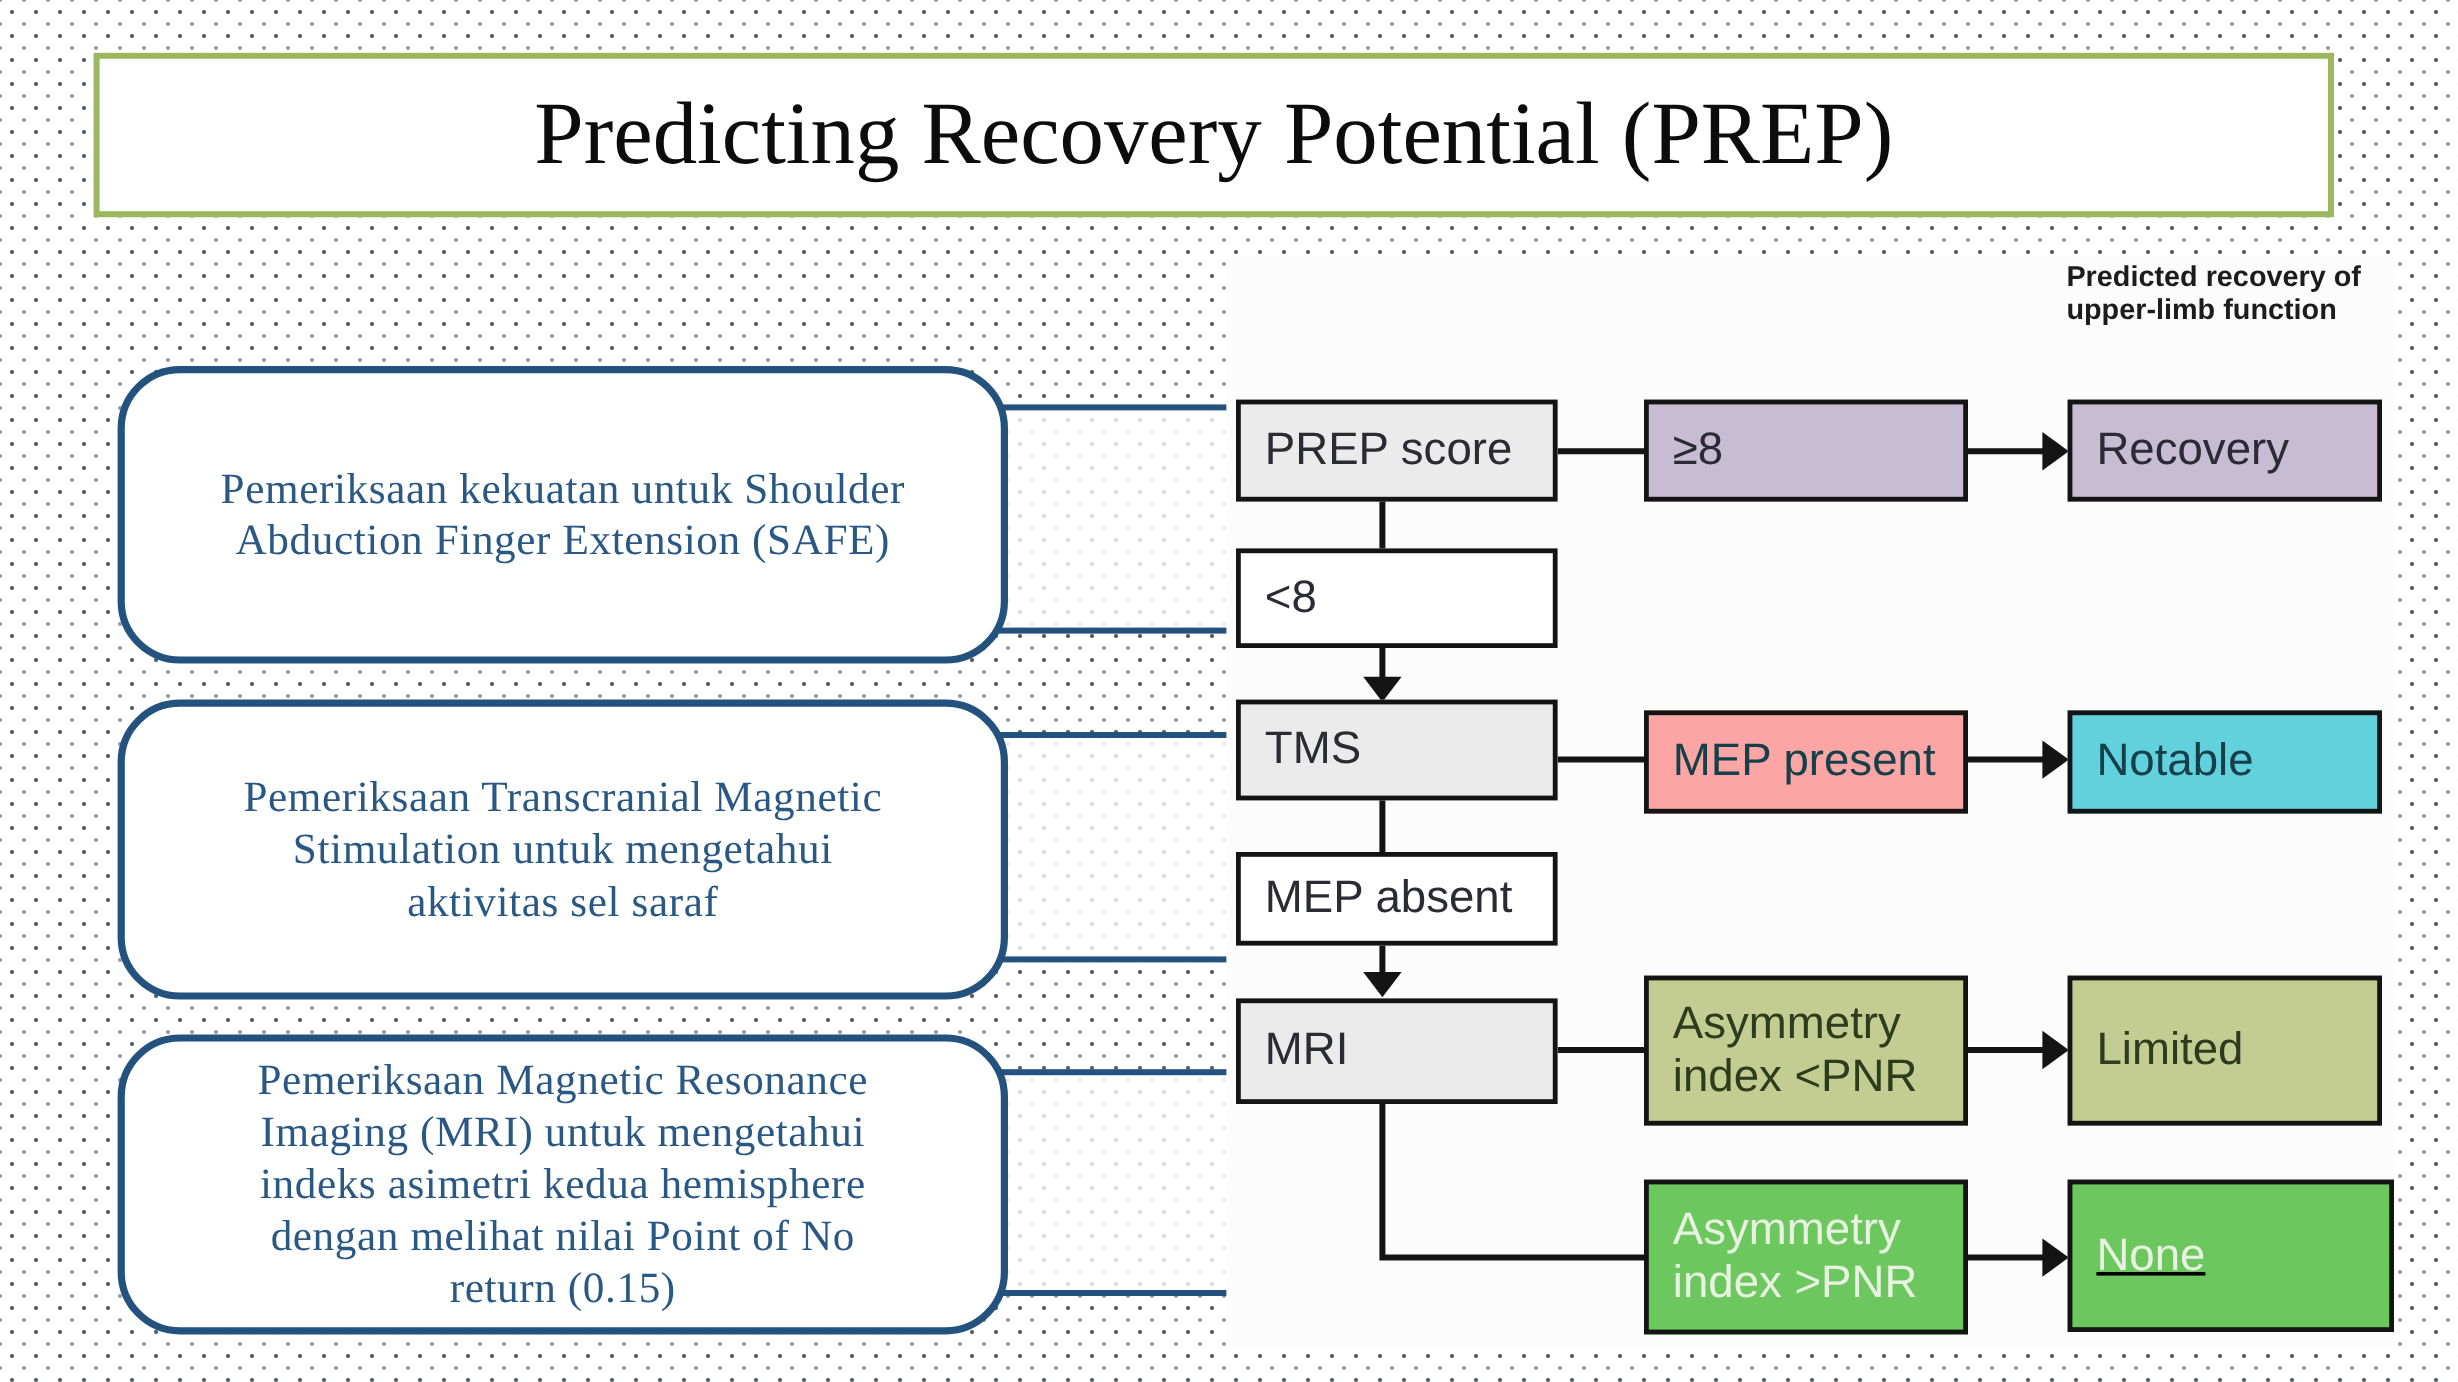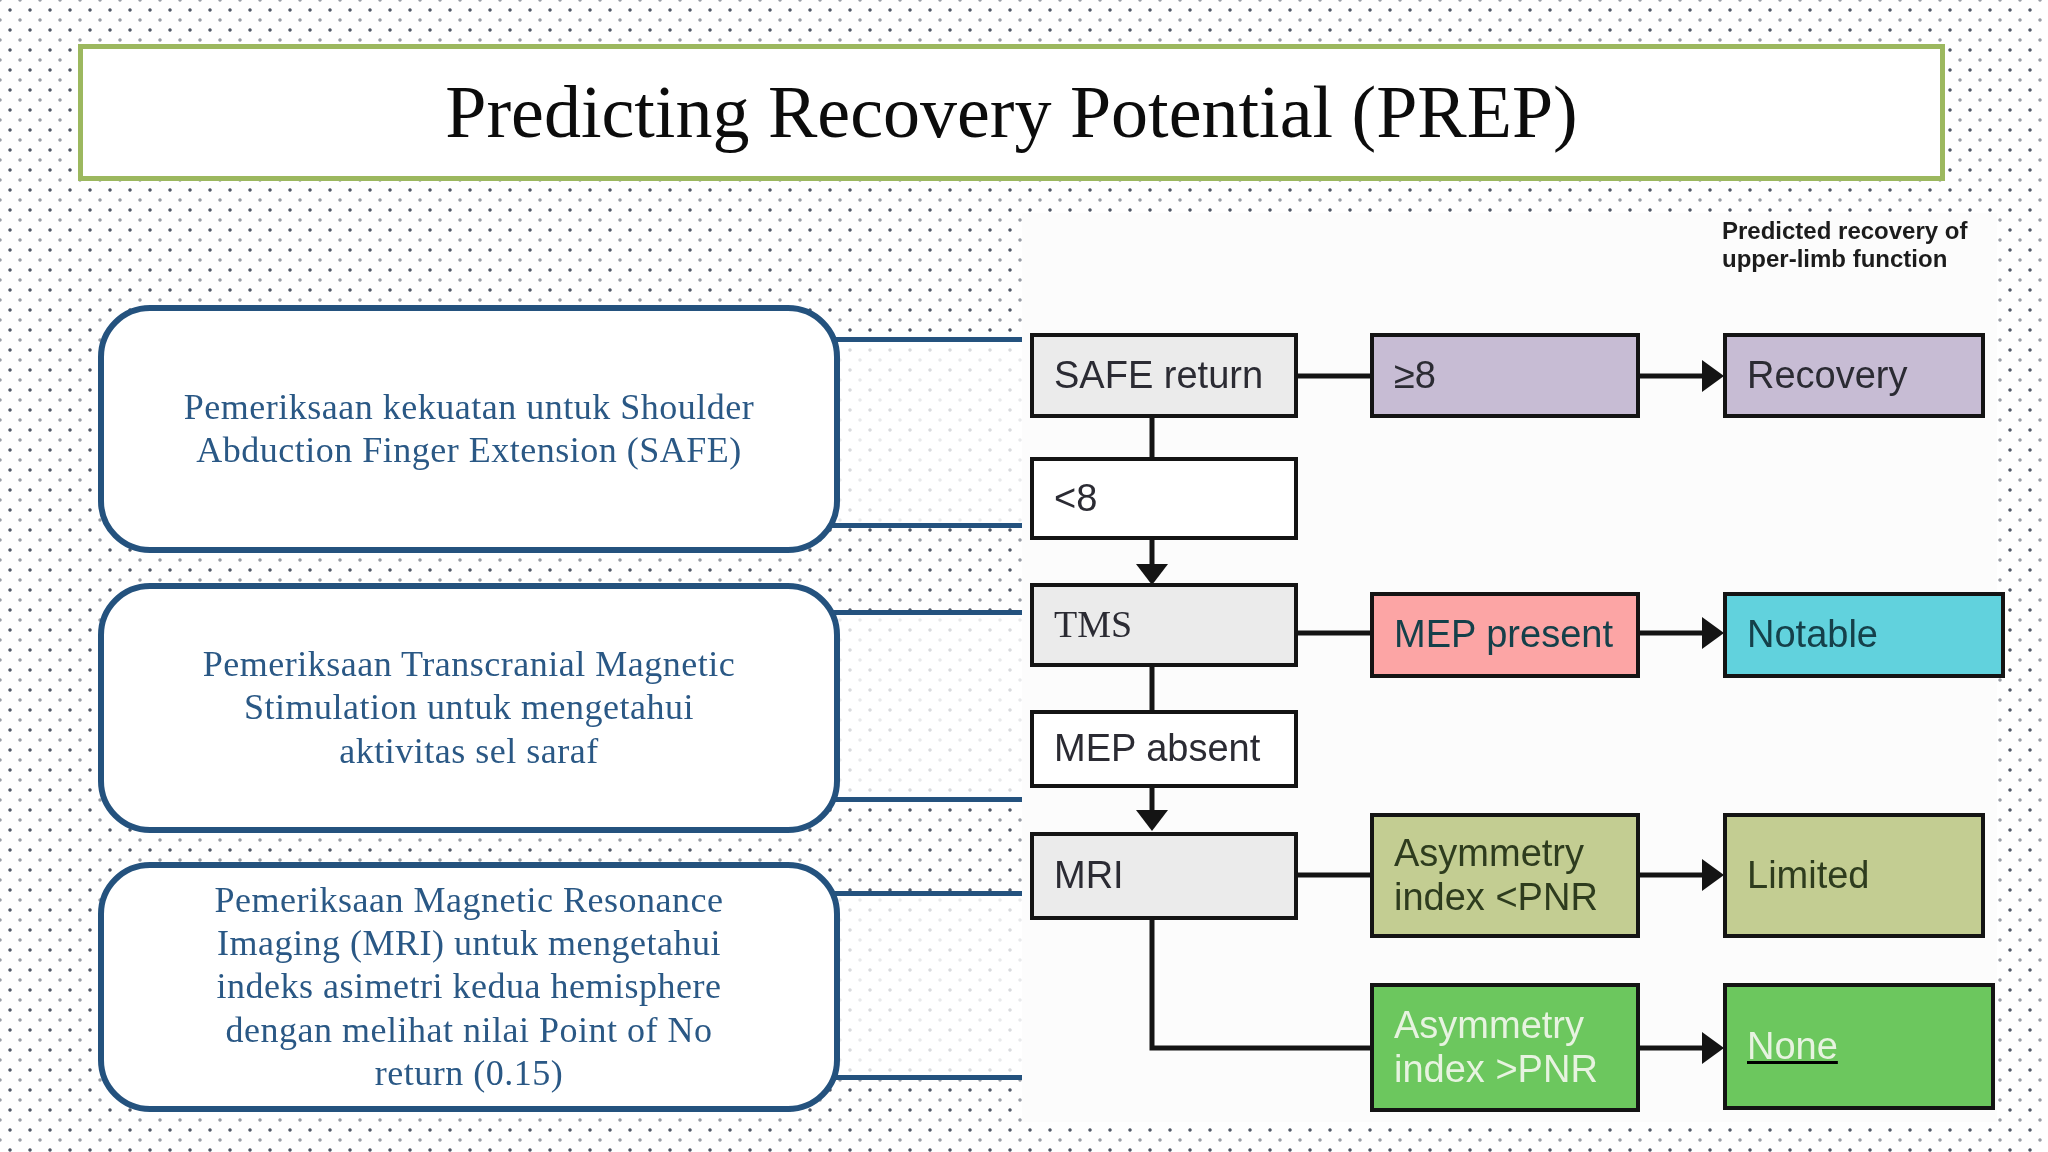--- a/index.html
+++ b/index.html
@@ -72,21 +72,21 @@
   .n-safe{left:8px;top:120px;width:268px;height:85px;}
   .n-lt8{left:8px;top:244px;width:268px;height:83px;}
   .n-tms{left:8px;top:370px;width:268px;height:84px;}
   .n-mepabs{left:8px;top:497px;width:268px;height:78px;}
   .n-mri{left:8px;top:619px;width:268px;height:88px;}
   .n-ge8{left:348px;top:120px;width:270px;height:85px;}
   .n-meppres{left:348px;top:379px;width:270px;height:86px;}
   .n-asymlt{left:348px;top:600px;width:270px;height:125px;}
   .n-asymgt{left:348px;top:770px;width:270px;height:129px;}
   .n-complete{left:701px;top:120px;width:262px;height:85px;}
-  .n-notable{left:701px;top:379px;width:282px;height:86px;text-align:right;}
+  .n-notable{left:701px;top:379px;width:262px;height:86px;text-align:right;}
   .n-limited{left:701px;top:600px;width:262px;height:125px;}
   .n-none{left:701px;top:770px;width:272px;height:127px;text-decoration:underline;}
   .connectors{position:absolute;inset:0;z-index:1;}
 </style>
 </head>
 <body>
 
 <div class="slide">
 
   <div class="title-box">
@@ -138,32 +138,32 @@
         <polygon points="114,351 146,351 130,372"></polygon>
         <polygon points="114,597 146,597 130,618"></polygon>
         <polygon points="680,147 680,179 702,163"></polygon>
         <polygon points="680,404 680,436 702,420"></polygon>
         <polygon points="680,646 680,678 702,662"></polygon>
         <polygon points="680,819 680,851 702,835"></polygon>
       </g>
     </svg>
 
     <div class="node n-safe" style="background: rgb(235, 235, 235);">
-      <span class="node-label">SAFE return</span>
+      <span class="node-label">PREP score</span>
     </div>
     <div class="node n-ge8" style="background: rgb(199, 188, 212);">
       <span class="node-label">≥8</span>
     </div>
     <div class="node n-complete" style="background: rgb(199, 188, 212);">
       <span class="node-label">Recovery</span>
     </div>
     <div class="node n-lt8" style="background: rgb(255, 255, 255);">
       <span class="node-label">&lt;8</span>
     </div>
-    <div class="node n-tms" style="background: rgb(235, 235, 235); font-family: Liberation Serif, serif;">
+    <div class="node n-tms" style="background: rgb(235, 235, 235);">
       <span class="node-label">TMS</span>
     </div>
     <div class="node n-meppres cyan-text" style="background: #fca5a5;">
       <span class="node-label">MEP present</span>
     </div>
     <div class="node n-notable cyan-text" style="background: rgb(97, 210, 221);">
       <span class="node-label">Notable</span>
     </div>
     <div class="node n-mepabs" style="background: rgb(255, 255, 255);">
       <span class="node-label">MEP absent</span>

